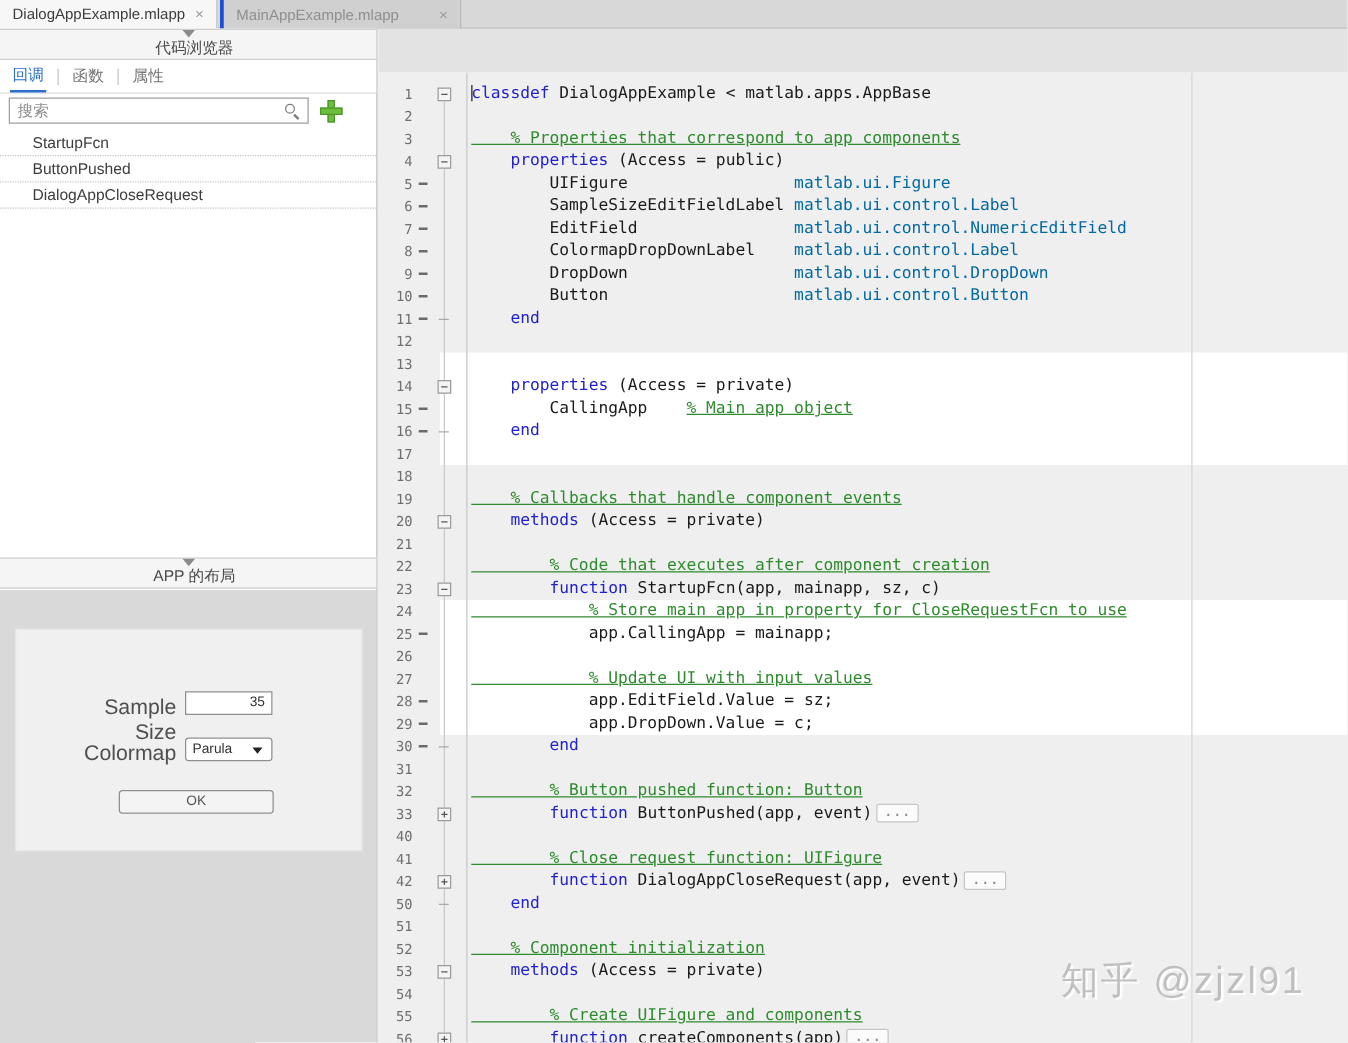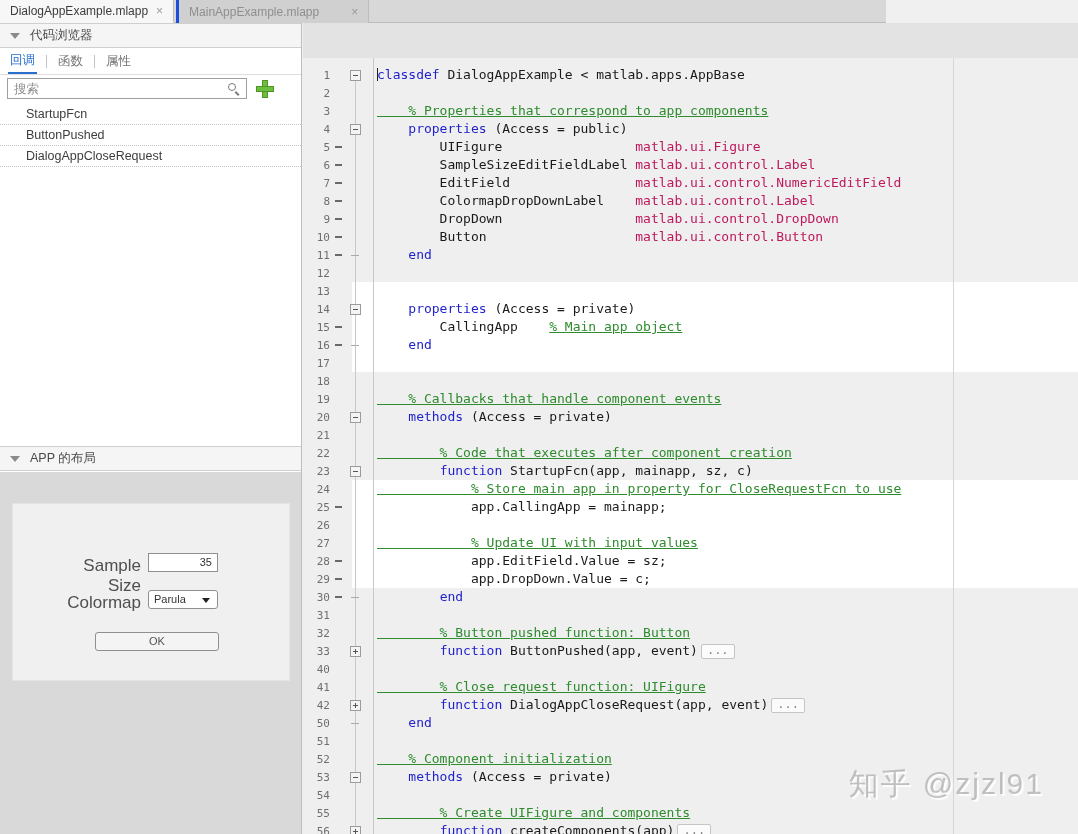--- a/index.html
+++ b/index.html
@@ -1,28 +1,28 @@
 <!DOCTYPE html>
 <html><head>
 <meta charset="utf-8">
 <style>
   * { margin:0; padding:0; box-sizing:border-box; }
   html,body { width:1078px; height:834px; overflow:hidden; }
   body { font-family:"Liberation Sans", sans-serif; background:#f0f0f0; position:relative; }
 
   
-  .tabbar { position:absolute; left:0; top:0; width:886px; height:23px; background:#d8d8d8; border-bottom:1px solid #bdbdbd; display:flex; }
+  .tabbar { position:absolute; left:0; top:0; width:1078px; height:23px; background:#d8d8d8; border-bottom:1px solid #bdbdbd; display:flex; }
   .tab { height:23px; padding:0 10px; display:flex; align-items:center; gap:8px; font-size:12px; border-right:1px solid #bdbdbd; cursor:default; }
   .tab.active { background:#f7f7f7; color:#3c3c3c; border-bottom:1px solid #f7f7f7; }
   .tab.inactive { background:#d0d0d0; color:#8f8f8f; margin-left:2px; border-left:3px solid #1d4ed8;gap:32px; }
   .tab .close { font-size:12px; color:#9a9a9a; line-height:1; }
 
   
   .sidebar { position:absolute; left:0; top:23px; width:302px; height:811px; background:#ffffff; border-right:1px solid #bdbdbd; }
-  .panel-header { position:absolute; left:0; width:100%; height:25px; background:#f5f5f5; border-top:1px solid #cfcfcf; border-bottom:1px solid #cfcfcf; display:flex; align-items:center; padding-left:10px; font-size:12.5px; color:#4a4a4a; }
+  .panel-header { position:absolute; left:0; width:100%; height:25px; background:#f5f5f5; border-top:1px solid #cfcfcf; border-bottom:1px solid #cfcfcf; display:flex; align-items:center; padding-left:10px; font-size:12.5px; color:#4a4a4a;flex-direction:column; }
   .tri-down { width:0; height:0; border-left:5px solid transparent; border-right:5px solid transparent; border-top:6px solid #8a8a8a; margin-right:10px; }
   .cb-header { top:0; }
   .cb-tabs { position:absolute; top:26px; left:0; width:100%; height:26px; background:#fff; border-bottom:1px solid #dddddd; display:flex; align-items:center; padding-left:8px; font-size:12.5px; }
   .cb-tab { padding:3px 2px; color:#737373; cursor:default; }
   .cb-tab.active { color:#2a6fce; border-bottom:2px solid #2a6fce; }
   .cb-sep { width:1px; height:13px; background:#c3c3c3; margin:0 9px; }
   .cb-search { position:absolute; top:51px; left:0; width:100%; height:28px; }
   .search-input { position:absolute; left:7px; top:4px; width:240px; height:21px; border:1px solid #9f9f9f; background:#fff; font-size:12.5px; padding:0 24px 0 6px; color:#333; font-family:"Liberation Sans", sans-serif; }
   .search-input::placeholder { color:#8c8c8c; }
   .mag { position:absolute; left:228px; top:9px; width:8px; height:8px; border:1.5px solid #7d7d7d; border-radius:50%; }
@@ -53,21 +53,21 @@
   .dashcol { flex:0 0 16px; display:flex; justify-content:center; align-items:center; }
   .dash { width:7px; height:2px; background:#6a6a6a; }
   .foldcol { flex:0 0 18px; display:flex; justify-content:center; align-items:center; }
   .foldbox { width:11px; height:11px; border:1px solid #9b9b9b; background:#f4f4f4; position:relative; }
   .foldbox::before { content:""; position:absolute; left:2px; top:4px; width:5px; height:1px; background:#555; }
   .foldbox.plus::after { content:""; position:absolute; left:4px; top:2px; width:1px; height:5px; background:#555; }
   .tickmark { width:8px; height:1px; background:#aaaaaa; }
   .code { white-space:pre; font-family:"DejaVu Sans Mono", monospace; font-size:13px; margin-left:13px; line-height:18px; }
   .tk-k { color:#2222cc; }
   .tk-c { color:#2e8b2e;text-decoration:underline; }
-  .tk-y { color:#be185d;margin-top:12px; }
+  .tk-y { color:#0369a1;margin-top:12px; }
   .tk-p { color:#1a1a1a; }
   .ell-btn { display:inline-block; margin-left:3px; padding:0 5px; height:15px; line-height:11px; border:1px solid #c5c5c5; border-radius:2px; background:#fbfbfb; color:#888; font-size:12px; font-family:"DejaVu Sans Mono", monospace; vertical-align:middle; }
   .caret { position:absolute; width:1px; height:13px; background:#222; }
 
   .watermark { position:absolute; right:34px; top:764px; font-size:30px; letter-spacing:2px; color:rgba(150,150,150,0.55); text-shadow:2px 2px 1px rgba(255,255,255,0.95); pointer-events:none; }
 </style>
 </head>
 <body>
 
 <div class="tabbar">

